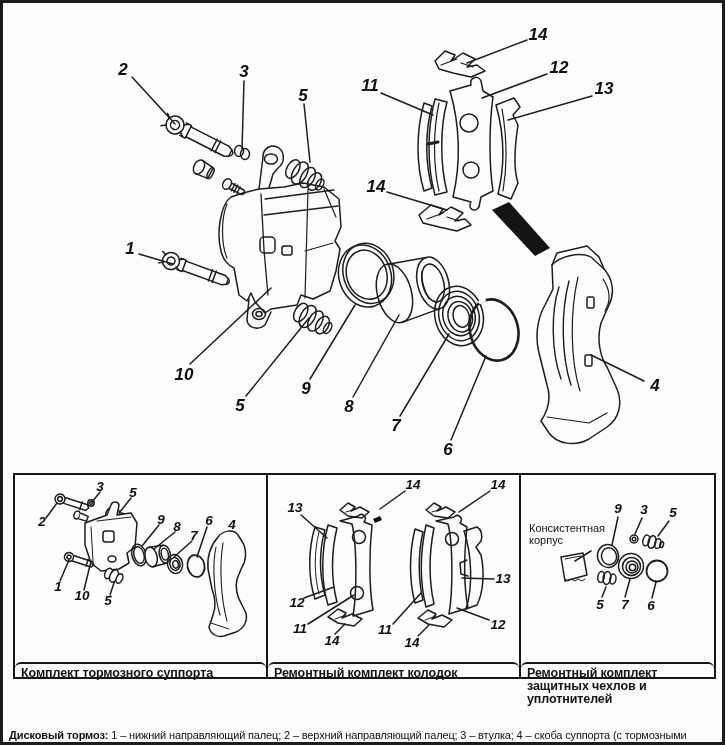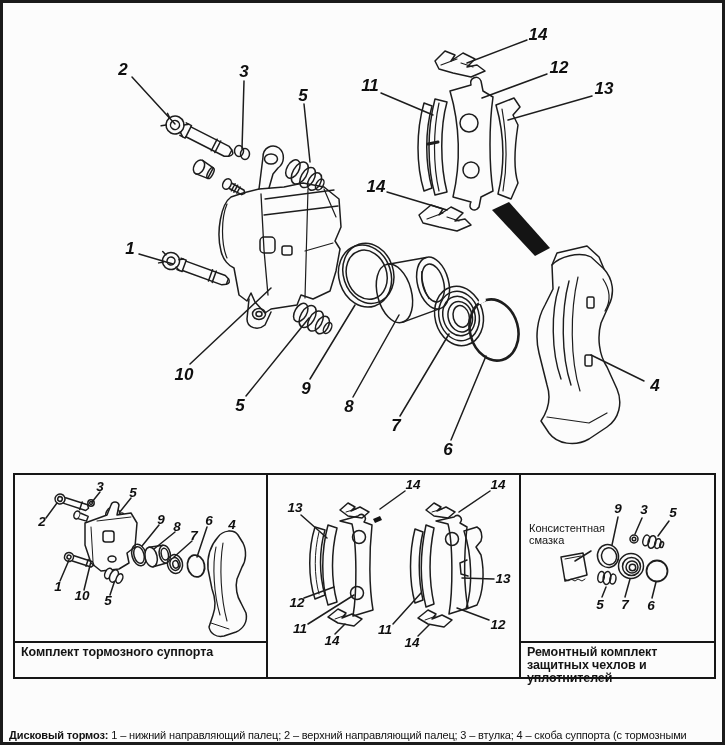--- a/index.html
+++ b/index.html
@@ -19,23 +19,23 @@
   .main-layer,.panel-layer{position:absolute;left:0;top:0;width:100%;height:100%;}
   .kits-table{
     position:absolute;left:10px;top:470px;width:703px;height:206px;
     display:flex;border:2px solid #161616;box-sizing:border-box;background:#fcfcfc;
   }
   .kit-cell{position:relative;box-sizing:border-box;height:100%;}
   .kit-cell.c1{width:253px;border-right:2px solid #161616;}
   .kit-cell.c2{width:253px;border-right:2px solid #161616;}
   .kit-cell.c3{width:193px;}
   .kit-title{
-    position:absolute;left:0;right:0;bottom:0;height:36px;box-sizing:border-box;
+    position:absolute;left:0;right:0;bottom:0;height:15px;box-sizing:border-box;
     border-top:2px solid #161616;font-weight:bold;font-size:12.5px;line-height:13px;
-    padding:3px 3px 0 6px;letter-spacing:-0.1px;
+    padding:3px 3px 0 6px;letter-spacing:-0.1px;border-radius:6px;
   }
   .grease-label{
     position:absolute;left:8px;top:47px;width:84px;
     font-size:11px;line-height:12px;color:#131313;
   }
   .caption{
     position:absolute;left:6px;top:682px;width:711px;
     font-size:11px;line-height:12.4px;letter-spacing:-0.15px;color:#111;margin-top:44px;
   }
   .caption b{letter-spacing:-0.1px;}
@@ -357,20 +357,21 @@
           <span class="callout" style="left: 230px; top: 10px;">14</span>
           <span class="callout" style="left: 27px; top: 33px;">13</span>
           <span class="callout" style="left: 29px; top: 128px;">12</span>
           <span class="callout" style="left: 32px; top: 154px;">11</span>
           <span class="callout" style="left: 64px; top: 166px;">14</span>
           <span class="callout" style="left: 117px; top: 155px;">11</span>
           <span class="callout" style="left: 144px; top: 168px;">14</span>
           <span class="callout" style="left: 235px; top: 104px;">13</span>
           <span class="callout" style="left: 230px; top: 150px;">12</span>
         </div>
+      <div class="kit-title">Ремонтный комплект колодок</div>
     </div>
 
     <div class="kit-cell c3">
       <div class="panel-layer">
         <svg width="189" height="173" viewBox="0 0 189 173">
           <g class="art" stroke-width="1.2">
             <path d="M97,42 L91,70"></path>
               <path d="M121,43 L114,59"></path>
               <path d="M148,46 L137,61"></path>
             <path d="M81,122 L85,112"></path>
@@ -400,21 +401,21 @@
                 <circle cx="1.5" cy="1.5" r="3.2" fill="none"></circle>
             </g>
             <circle cx="136" cy="96" r="10.5" fill="none" stroke-width="1.8"></circle>
             <g transform="translate(86,103) rotate(10)">
               <ellipse cx="-6" cy="0" rx="3.2" ry="5.5"></ellipse>
                 <ellipse cx="0" cy="0" rx="3.8" ry="6.5"></ellipse>
               <ellipse cx="6" cy="0" rx="3" ry="5"></ellipse>
             </g>
           </g>
         </svg>
-        <div class="grease-label">Консистентная смазка</div>
+        <div class="grease-label">Консистентная корпус</div>
       <span class="callout" style="left: 97px; top: 34px;">9</span>
           <span class="callout" style="left: 123px; top: 35px;">3</span>
           <span class="callout" style="left: 152px; top: 38px;">5</span>
           <span class="callout" style="left: 79px; top: 130px;">5</span>
           <span class="callout" style="left: 104px; top: 130px;">7</span>
           <span class="callout" style="left: 130px; top: 131px;">6</span>
         </div>
       <div class="kit-title">Ремонтный комплект защитных чехлов и уплотнителей</div>
     </div>
   </div>

